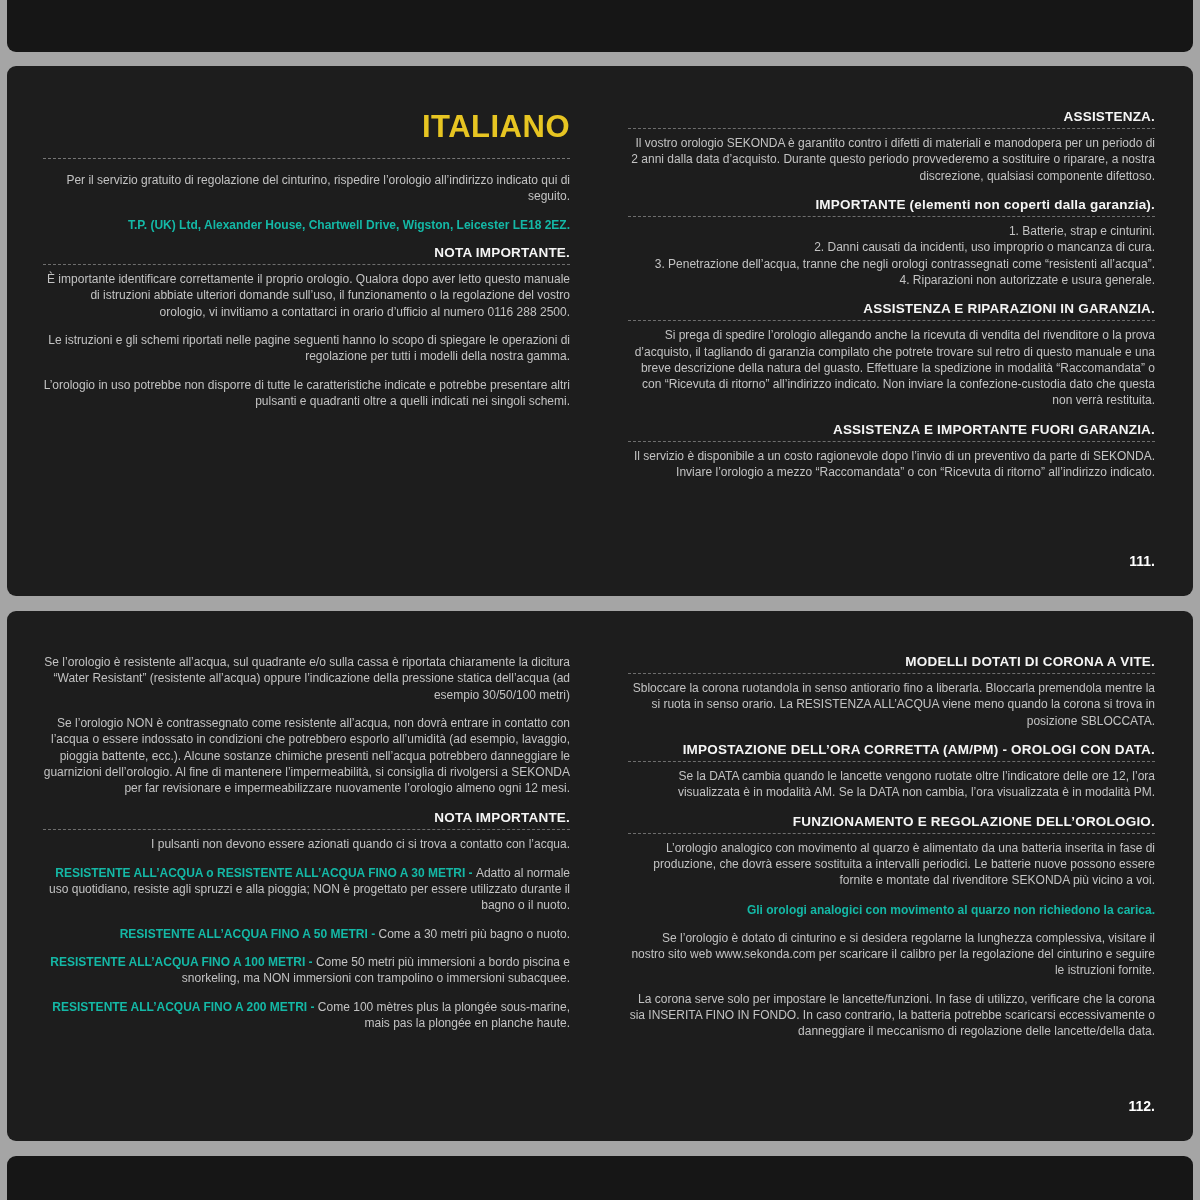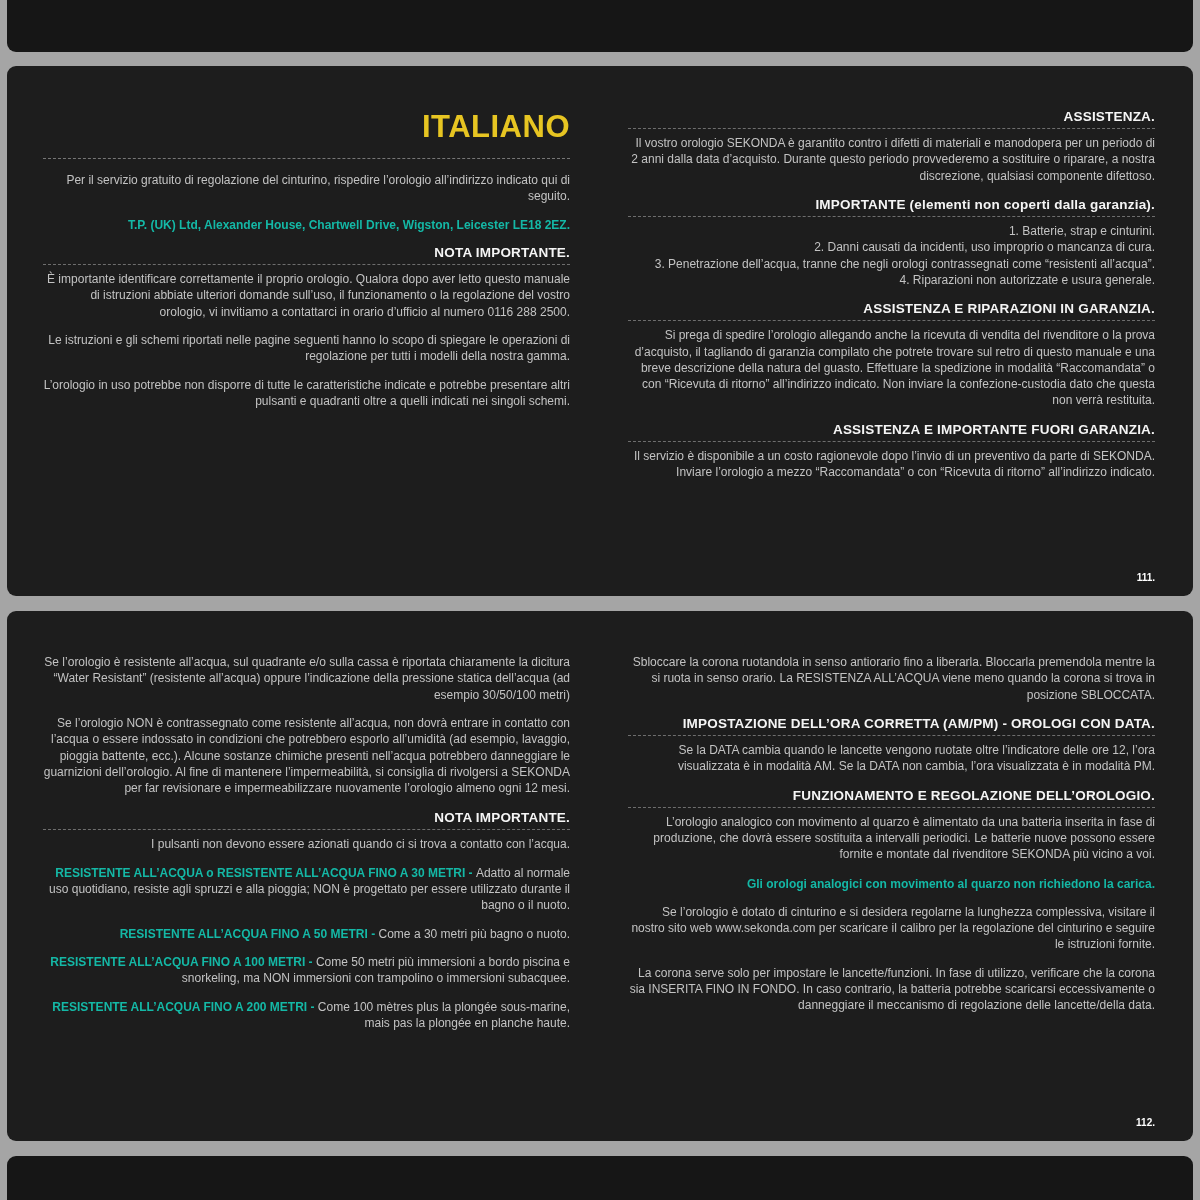--- a/index.html
+++ b/index.html
@@ -50,22 +50,22 @@
     color: #c3c3c3;
   }
   .sec { margin-bottom: 13px; }
   .sec:last-child { margin-bottom: 0; }
   p { margin-bottom: 12px; }
   p:last-child { margin-bottom: 0; }
   .b, strong { font-weight: bold; color: #14b8a6; }
   .pagenum {
     position: absolute;
     right: 38px;
-    bottom: 13px;
-    font-size: 10px;
+    bottom: 27px;
+    font-size: 14px;
     font-weight: bold;
     color: #ffffff;
     margin-left: 32px;
   }
 </style>
 </head>
 <body>
 
 <div class="edge edge-top"></div>
 
@@ -123,20 +123,21 @@
     </p>
     <p>
       <strong>RESISTENTE ALL’ACQUA FINO A 100 METRI - </strong><span>Come 50 metri più immersioni a bordo piscina e snorkeling, ma NON immersioni con trampolino o immersioni subacquee.</span>
     </p>
     <p>
       <strong>RESISTENTE ALL’ACQUA FINO A 200 METRI - </strong><span>Come 100 mètres plus la plongée sous-marine, mais pas la plongée en planche haute.</span>
     </p>
   </div>
   <div class="col">
     <div class="sec">
+      <h2 class="h">MODELLI DOTATI DI CORONA A VITE.</h2>
       <p>Sbloccare la corona ruotandola in senso antiorario fino a liberarla. Bloccarla premendola mentre la si ruota in senso orario. La RESISTENZA ALL’ACQUA viene meno quando la corona si trova in posizione SBLOCCATA.</p>
     </div>
     <div class="sec">
       <h2 class="h">IMPOSTAZIONE DELL’ORA CORRETTA (AM/PM) - OROLOGI CON DATA.</h2>
       <p>Se la DATA cambia quando le lancette vengono ruotate oltre l’indicatore delle ore 12, l’ora visualizzata è in modalità AM.  Se la DATA non cambia, l’ora visualizzata è in modalità PM.</p>
     </div>
     <div class="sec">
       <h2 class="h">FUNZIONAMENTO E REGOLAZIONE DELL’OROLOGIO.</h2>
       <p>L’orologio analogico con movimento al quarzo è alimentato da una batteria inserita in fase di produzione, che dovrà essere sostituita a intervalli periodici. Le batterie nuove possono essere fornite e montate dal rivenditore SEKONDA più vicino a voi.</p>
     </div>

